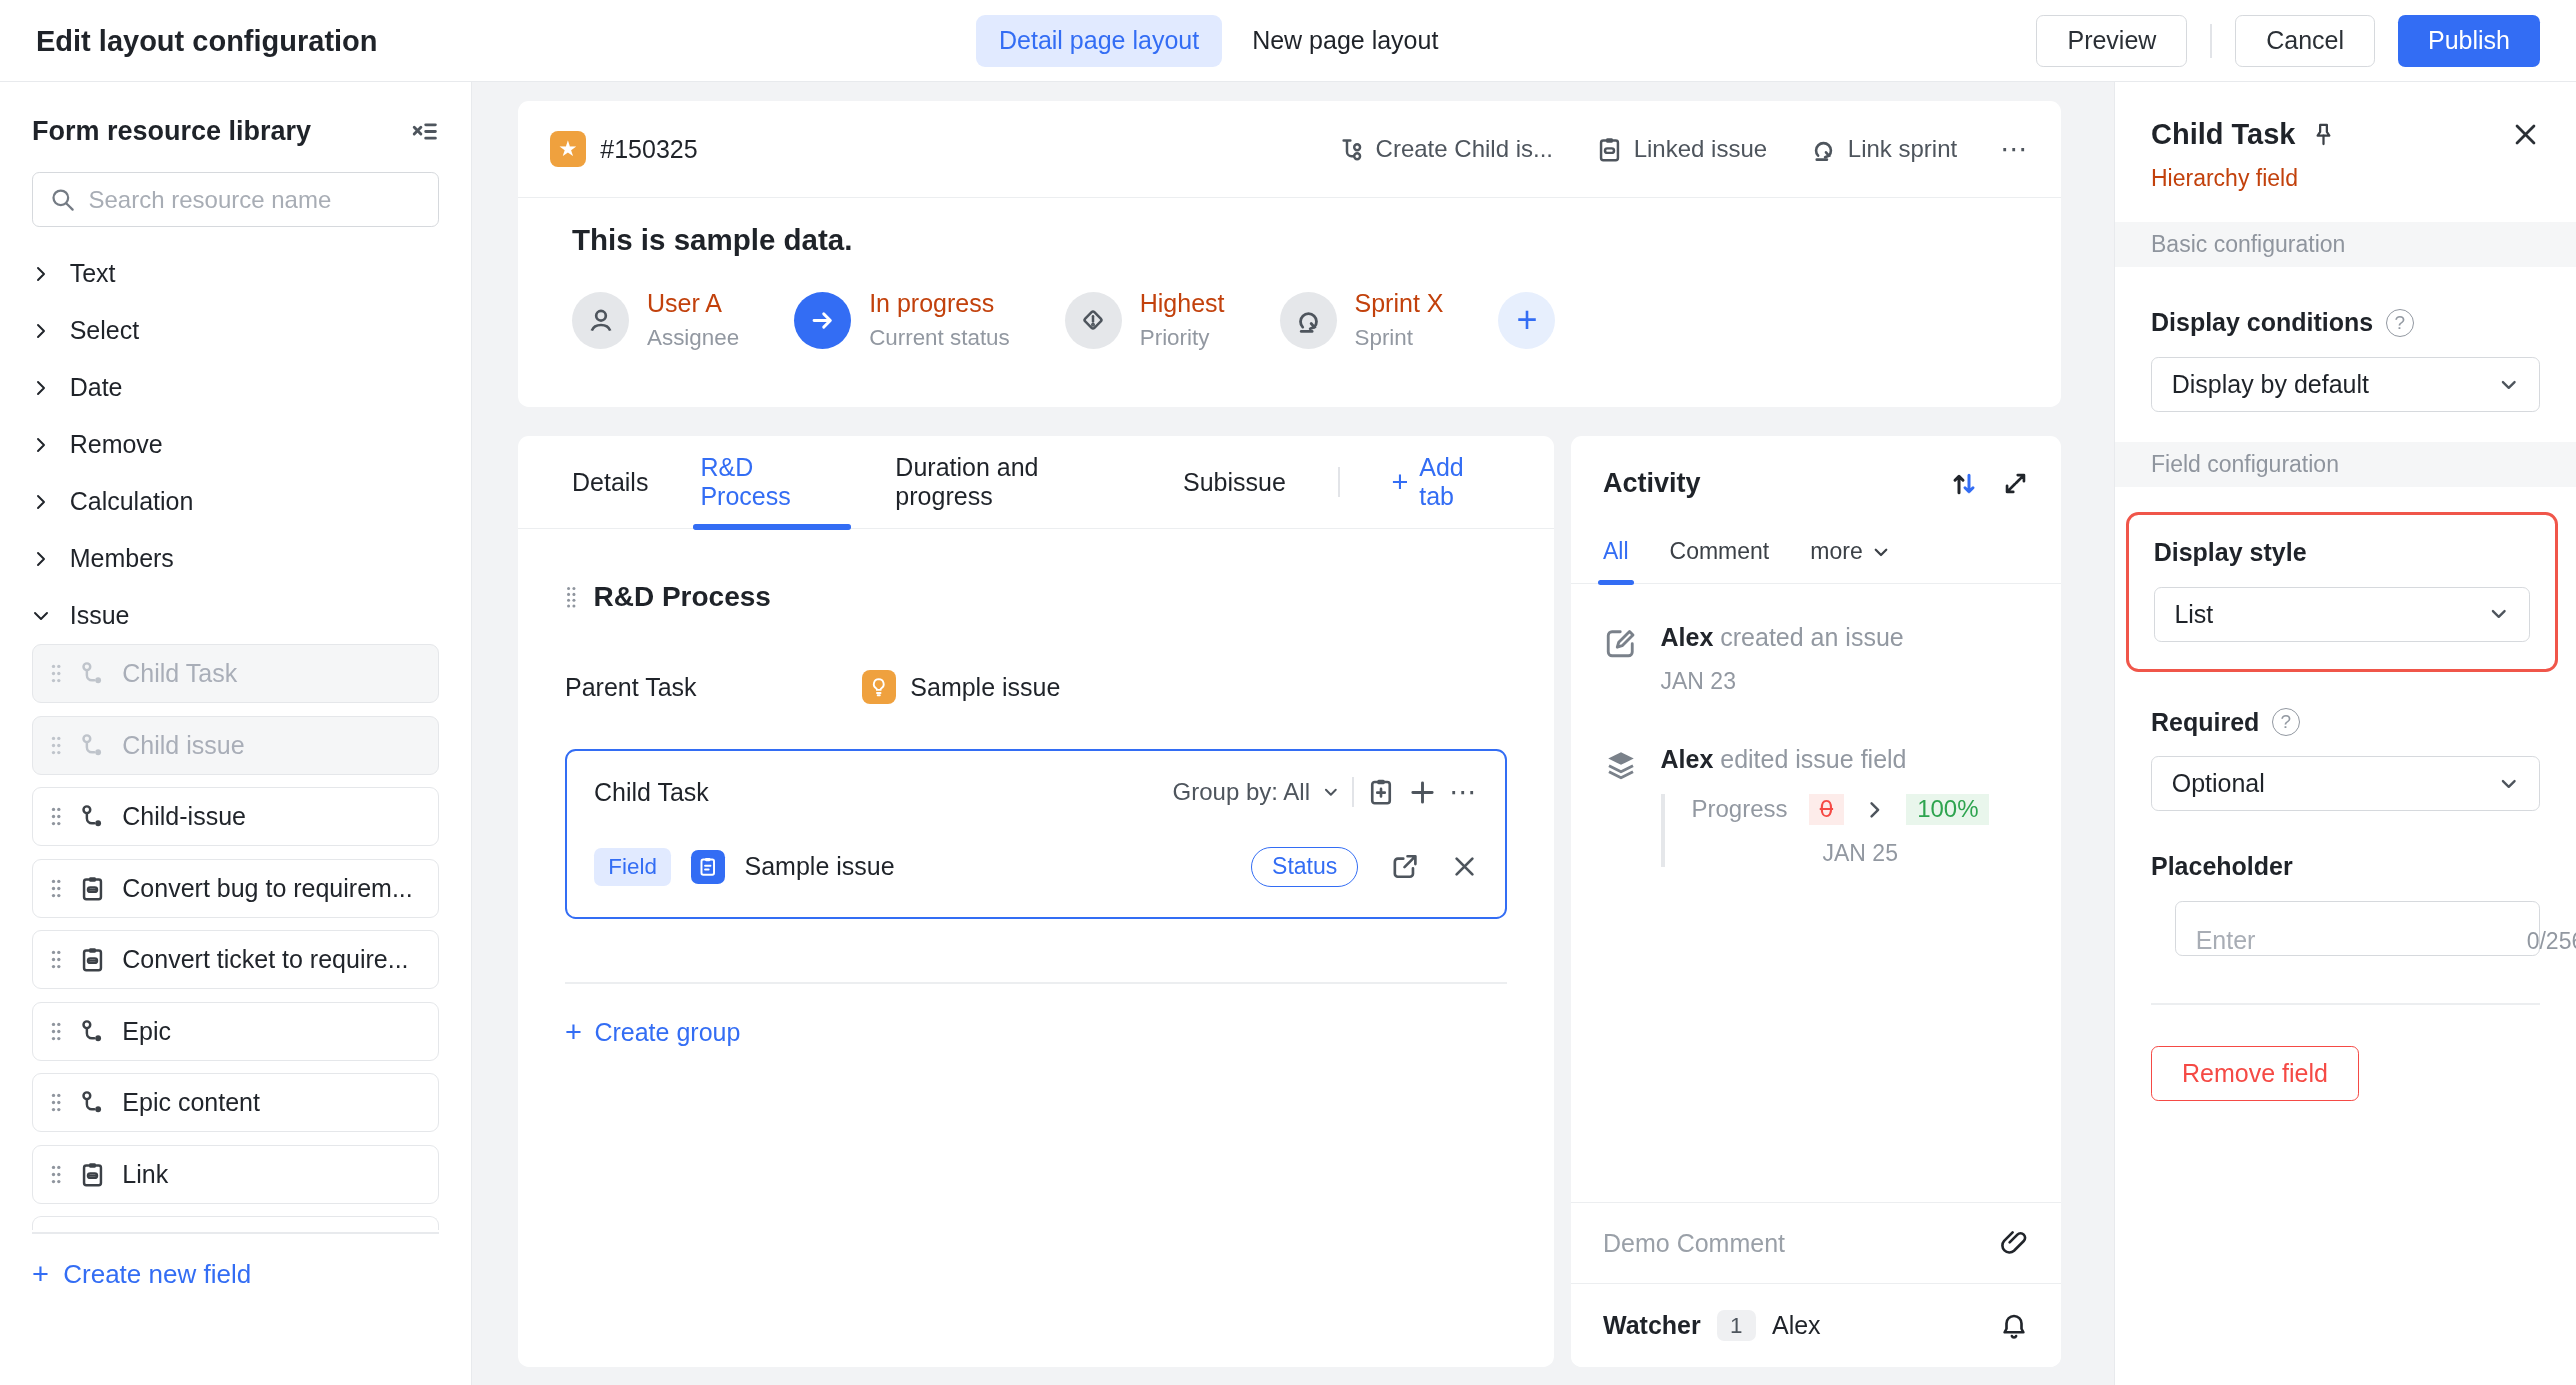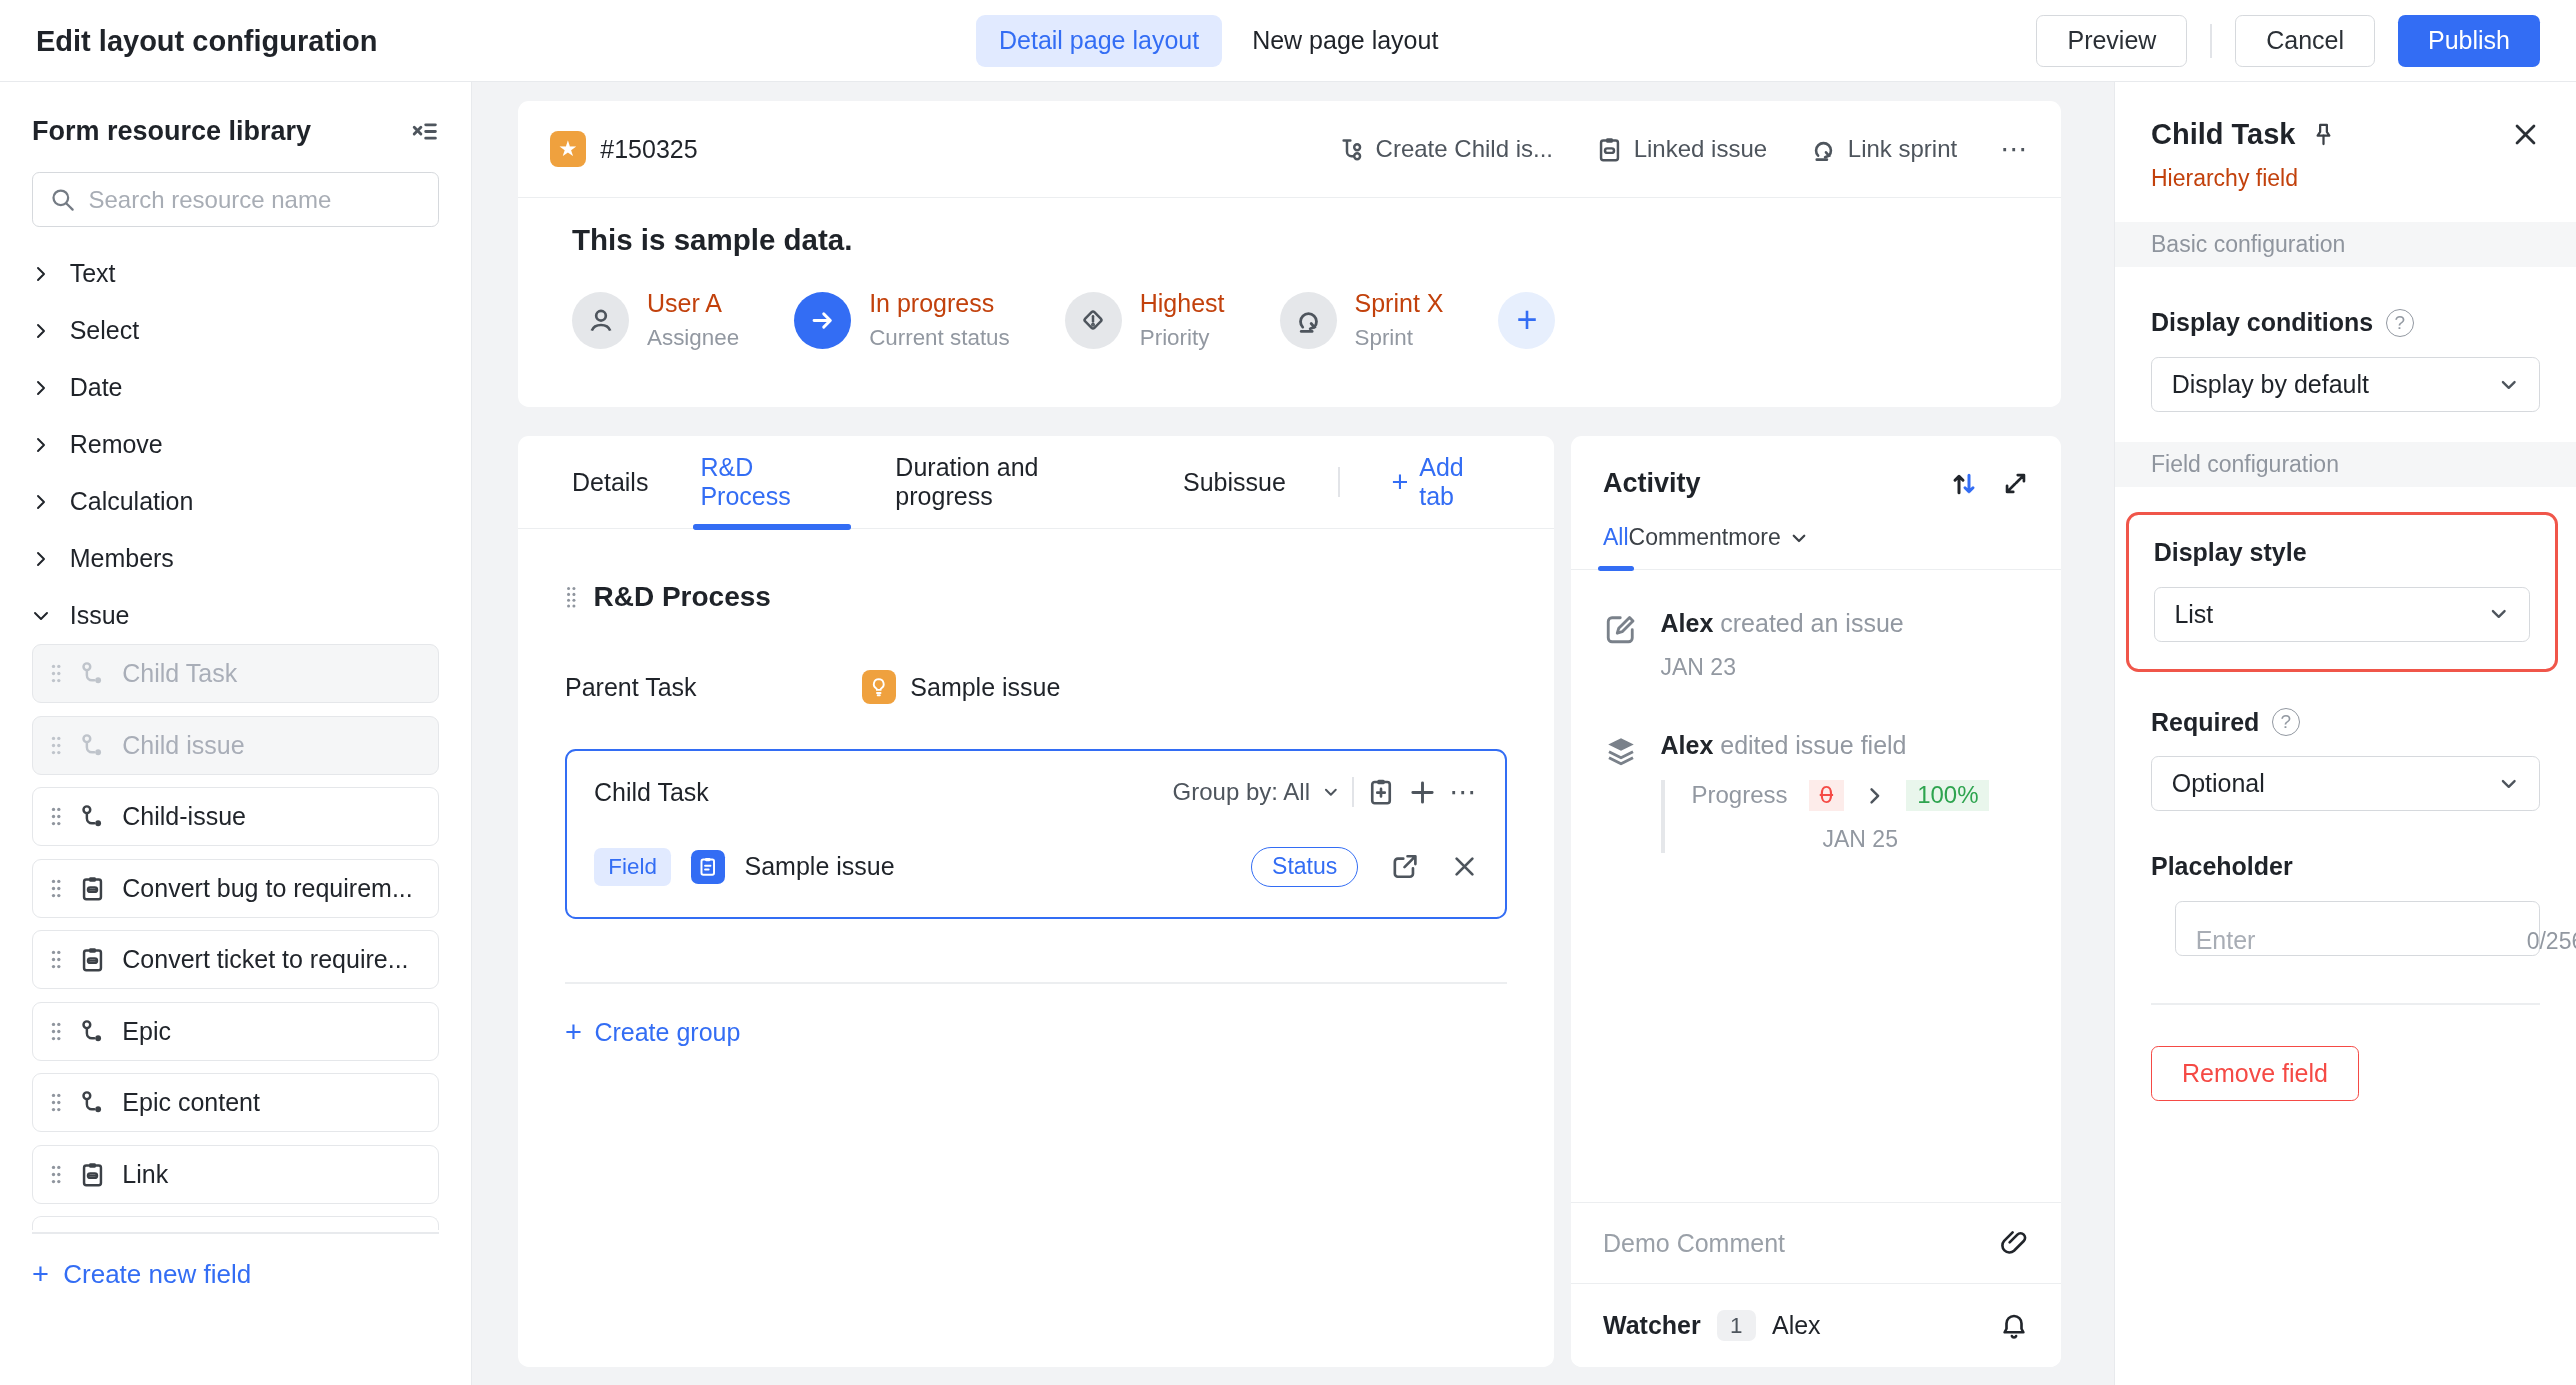--- a/index.html
+++ b/index.html
@@ -85,21 +85,21 @@
   .row-right { margin-left:auto; display:flex; align-items:center; gap:32px; color:#4e555d; }
   .status-pill { border:1.8px solid #336df4; color:#336df4; font-size:23px; border-radius:894px; padding:5.4px 19.7px; cursor:pointer; }
   .process-div { height:1.8px; background:#eceef0; margin-top:63px; }
   .create-group { margin-top:34px; display:flex; align-items:center; gap:12.5px; color:#336df4; font-size:25px; cursor:pointer; }
 
   
   .activity-card { left:1099px; top:354px; width:490px; height:931px; overflow:hidden; }
   .act-head { display:flex; align-items:center; padding:32px 32px 0; }
   .act-title { font-size:27px; font-weight:700; }
   .act-icons { margin-left:auto; display:flex; align-items:center; gap:23px; color:#21252b; }
-  .act-tabs { display:flex; align-items:center; padding:0 32px; margin-top:25px; border-bottom:1.8px solid #eceef0; font-size:23px; color:#3c4147; }
+  .act-tabs { display:flex; align-items:center; gap:41px; padding:0 32px; margin-top:39px; border-bottom:1.8px solid #eceef0; font-size:23px; color:#3c4147; }
   .act-tab { padding-bottom:18px; position:relative; cursor:pointer; }
   .act-tab.active { color:#336df4; }
   .act-tab.active::after { content:""; position:absolute; left:-5.4px; right:-5.4px; bottom:-1.8px; height:4.5px; background:#336df4; border-radius:2.7px; }
   .act-more { display:flex; align-items:center; gap:9px; padding-bottom:18px; cursor:pointer; }
   .feed { padding:39px 32px 0; }
   .feed-item { display:flex; gap:21.5px; margin-bottom:50px; }
   .feed-ic { color:#7a818a; flex:none; margin-top:1.8px; }
   .feed-line { font-size:25px; color:#9298a1; }
   .feed-line b { color:#21252b; font-weight:600; }
   .feed-date { margin-top:16px; font-size:23px; color:#9298a1; }

